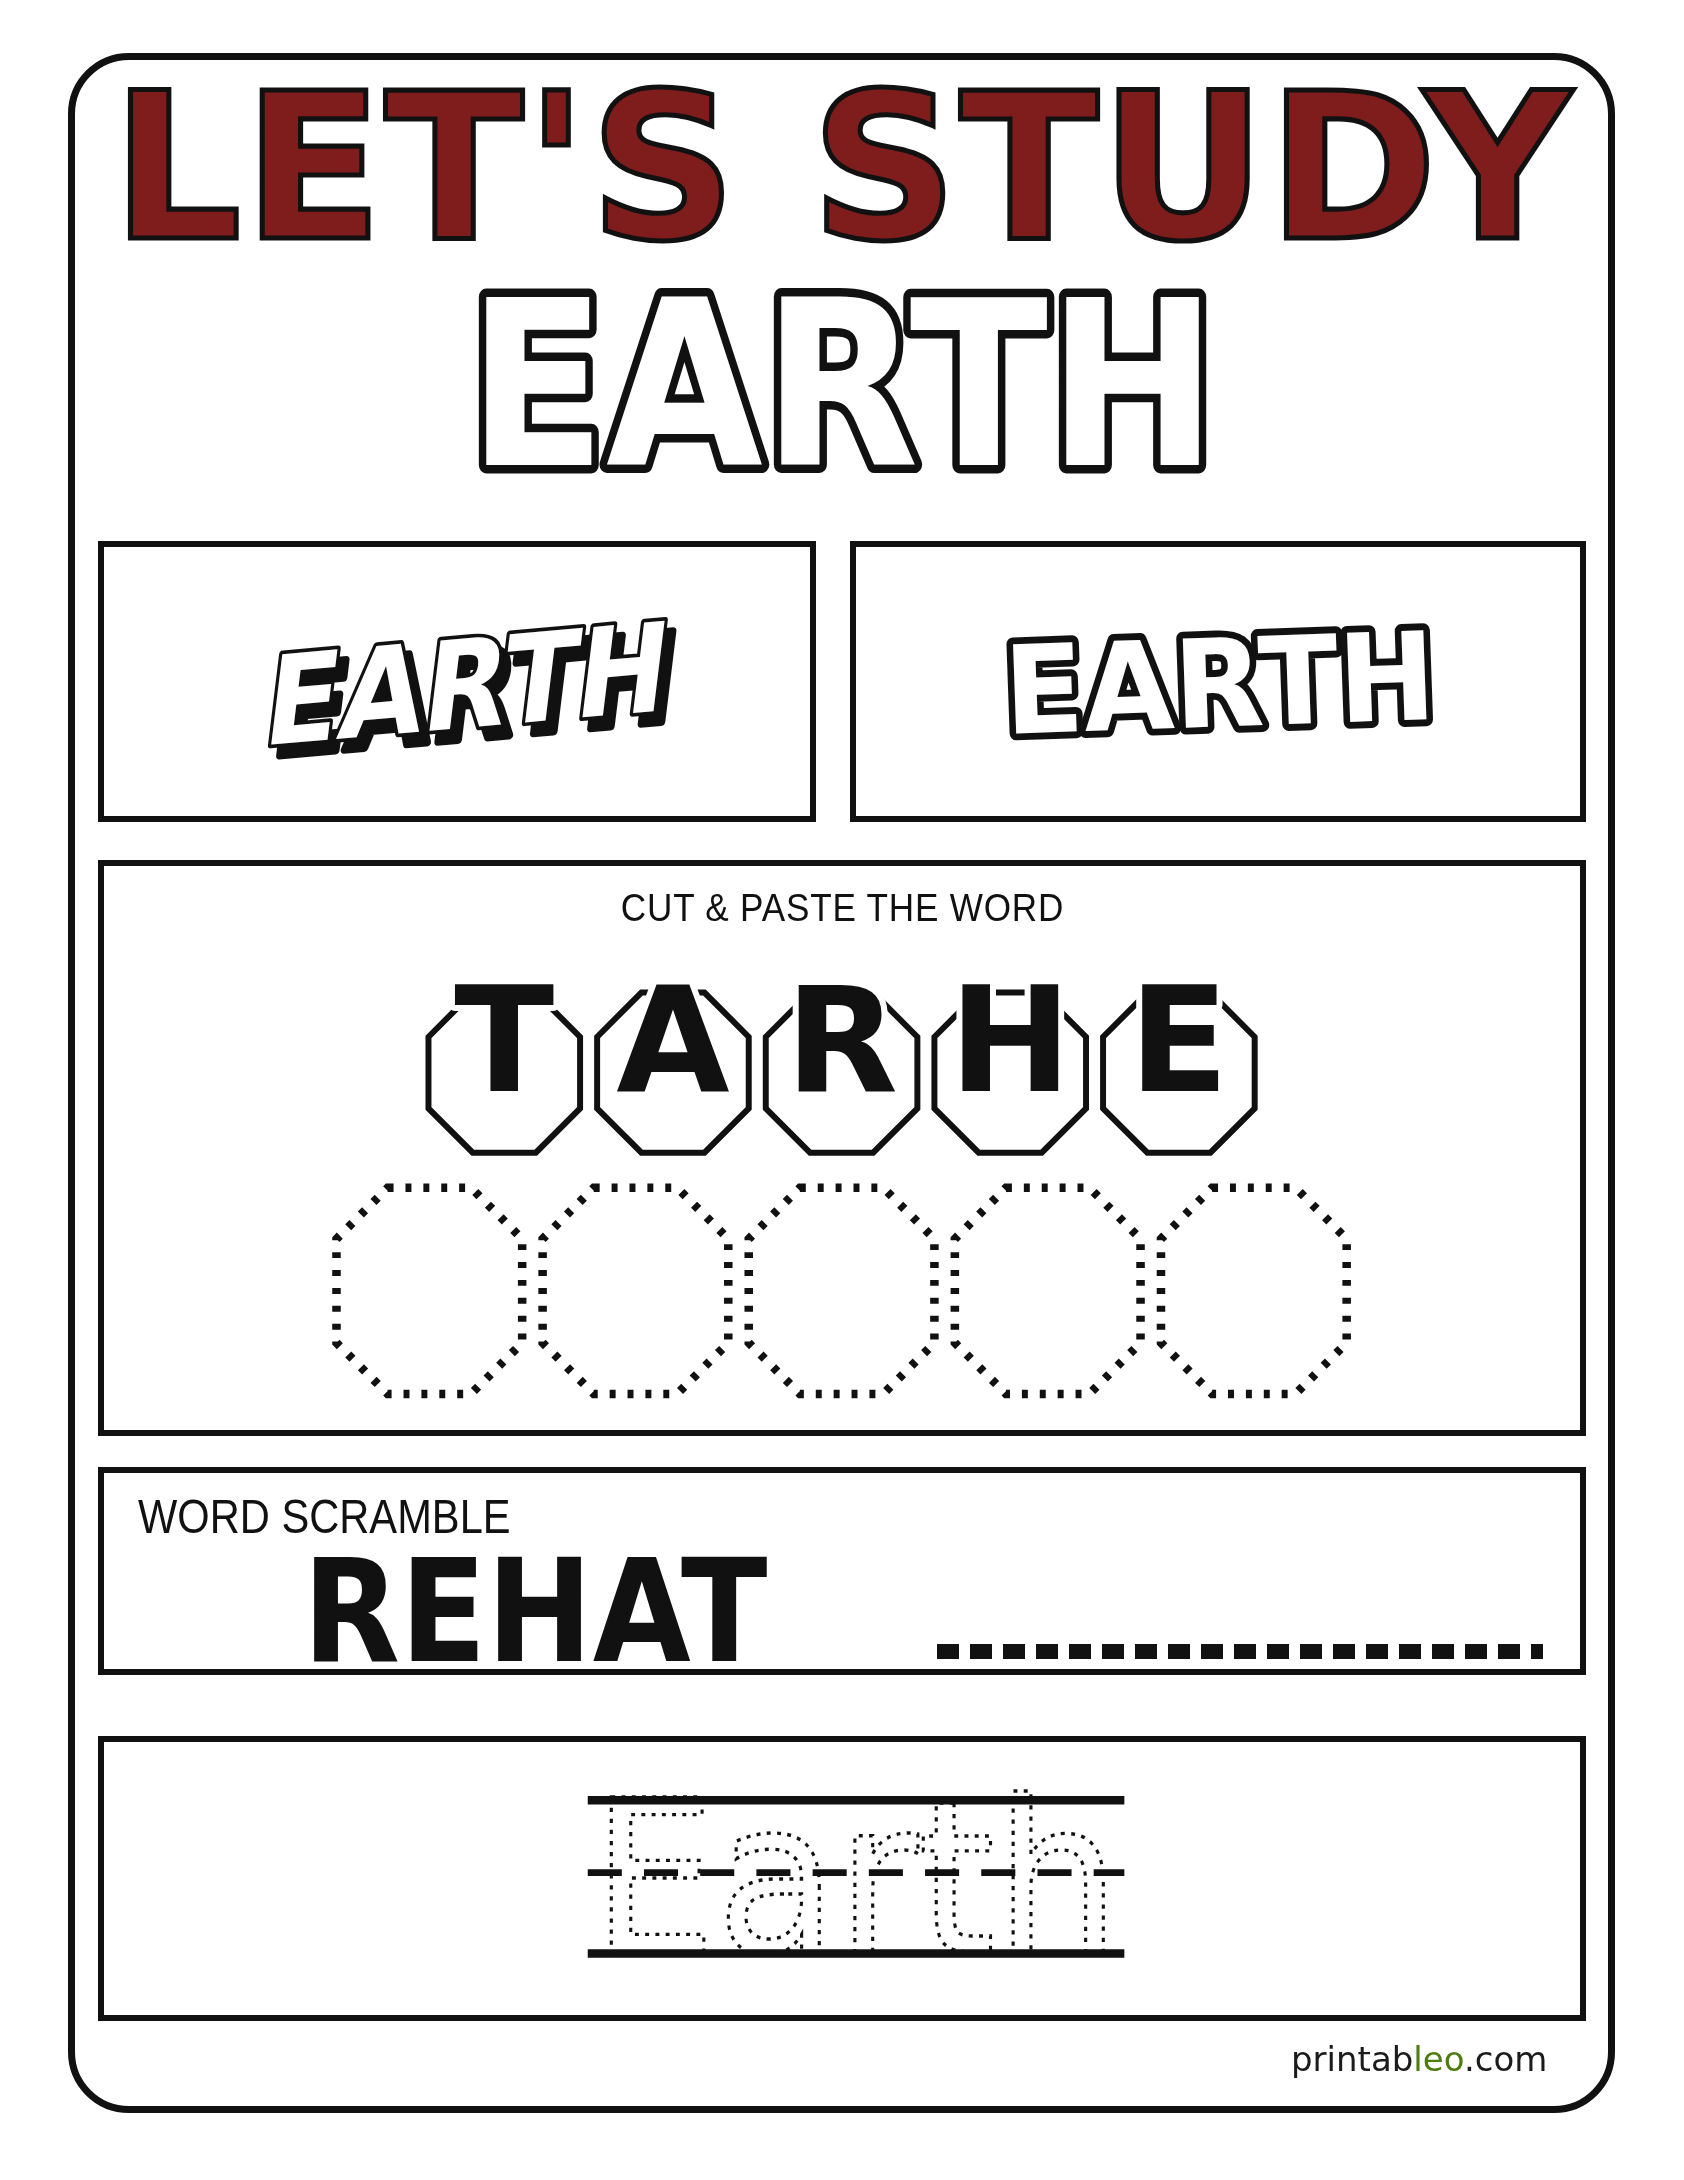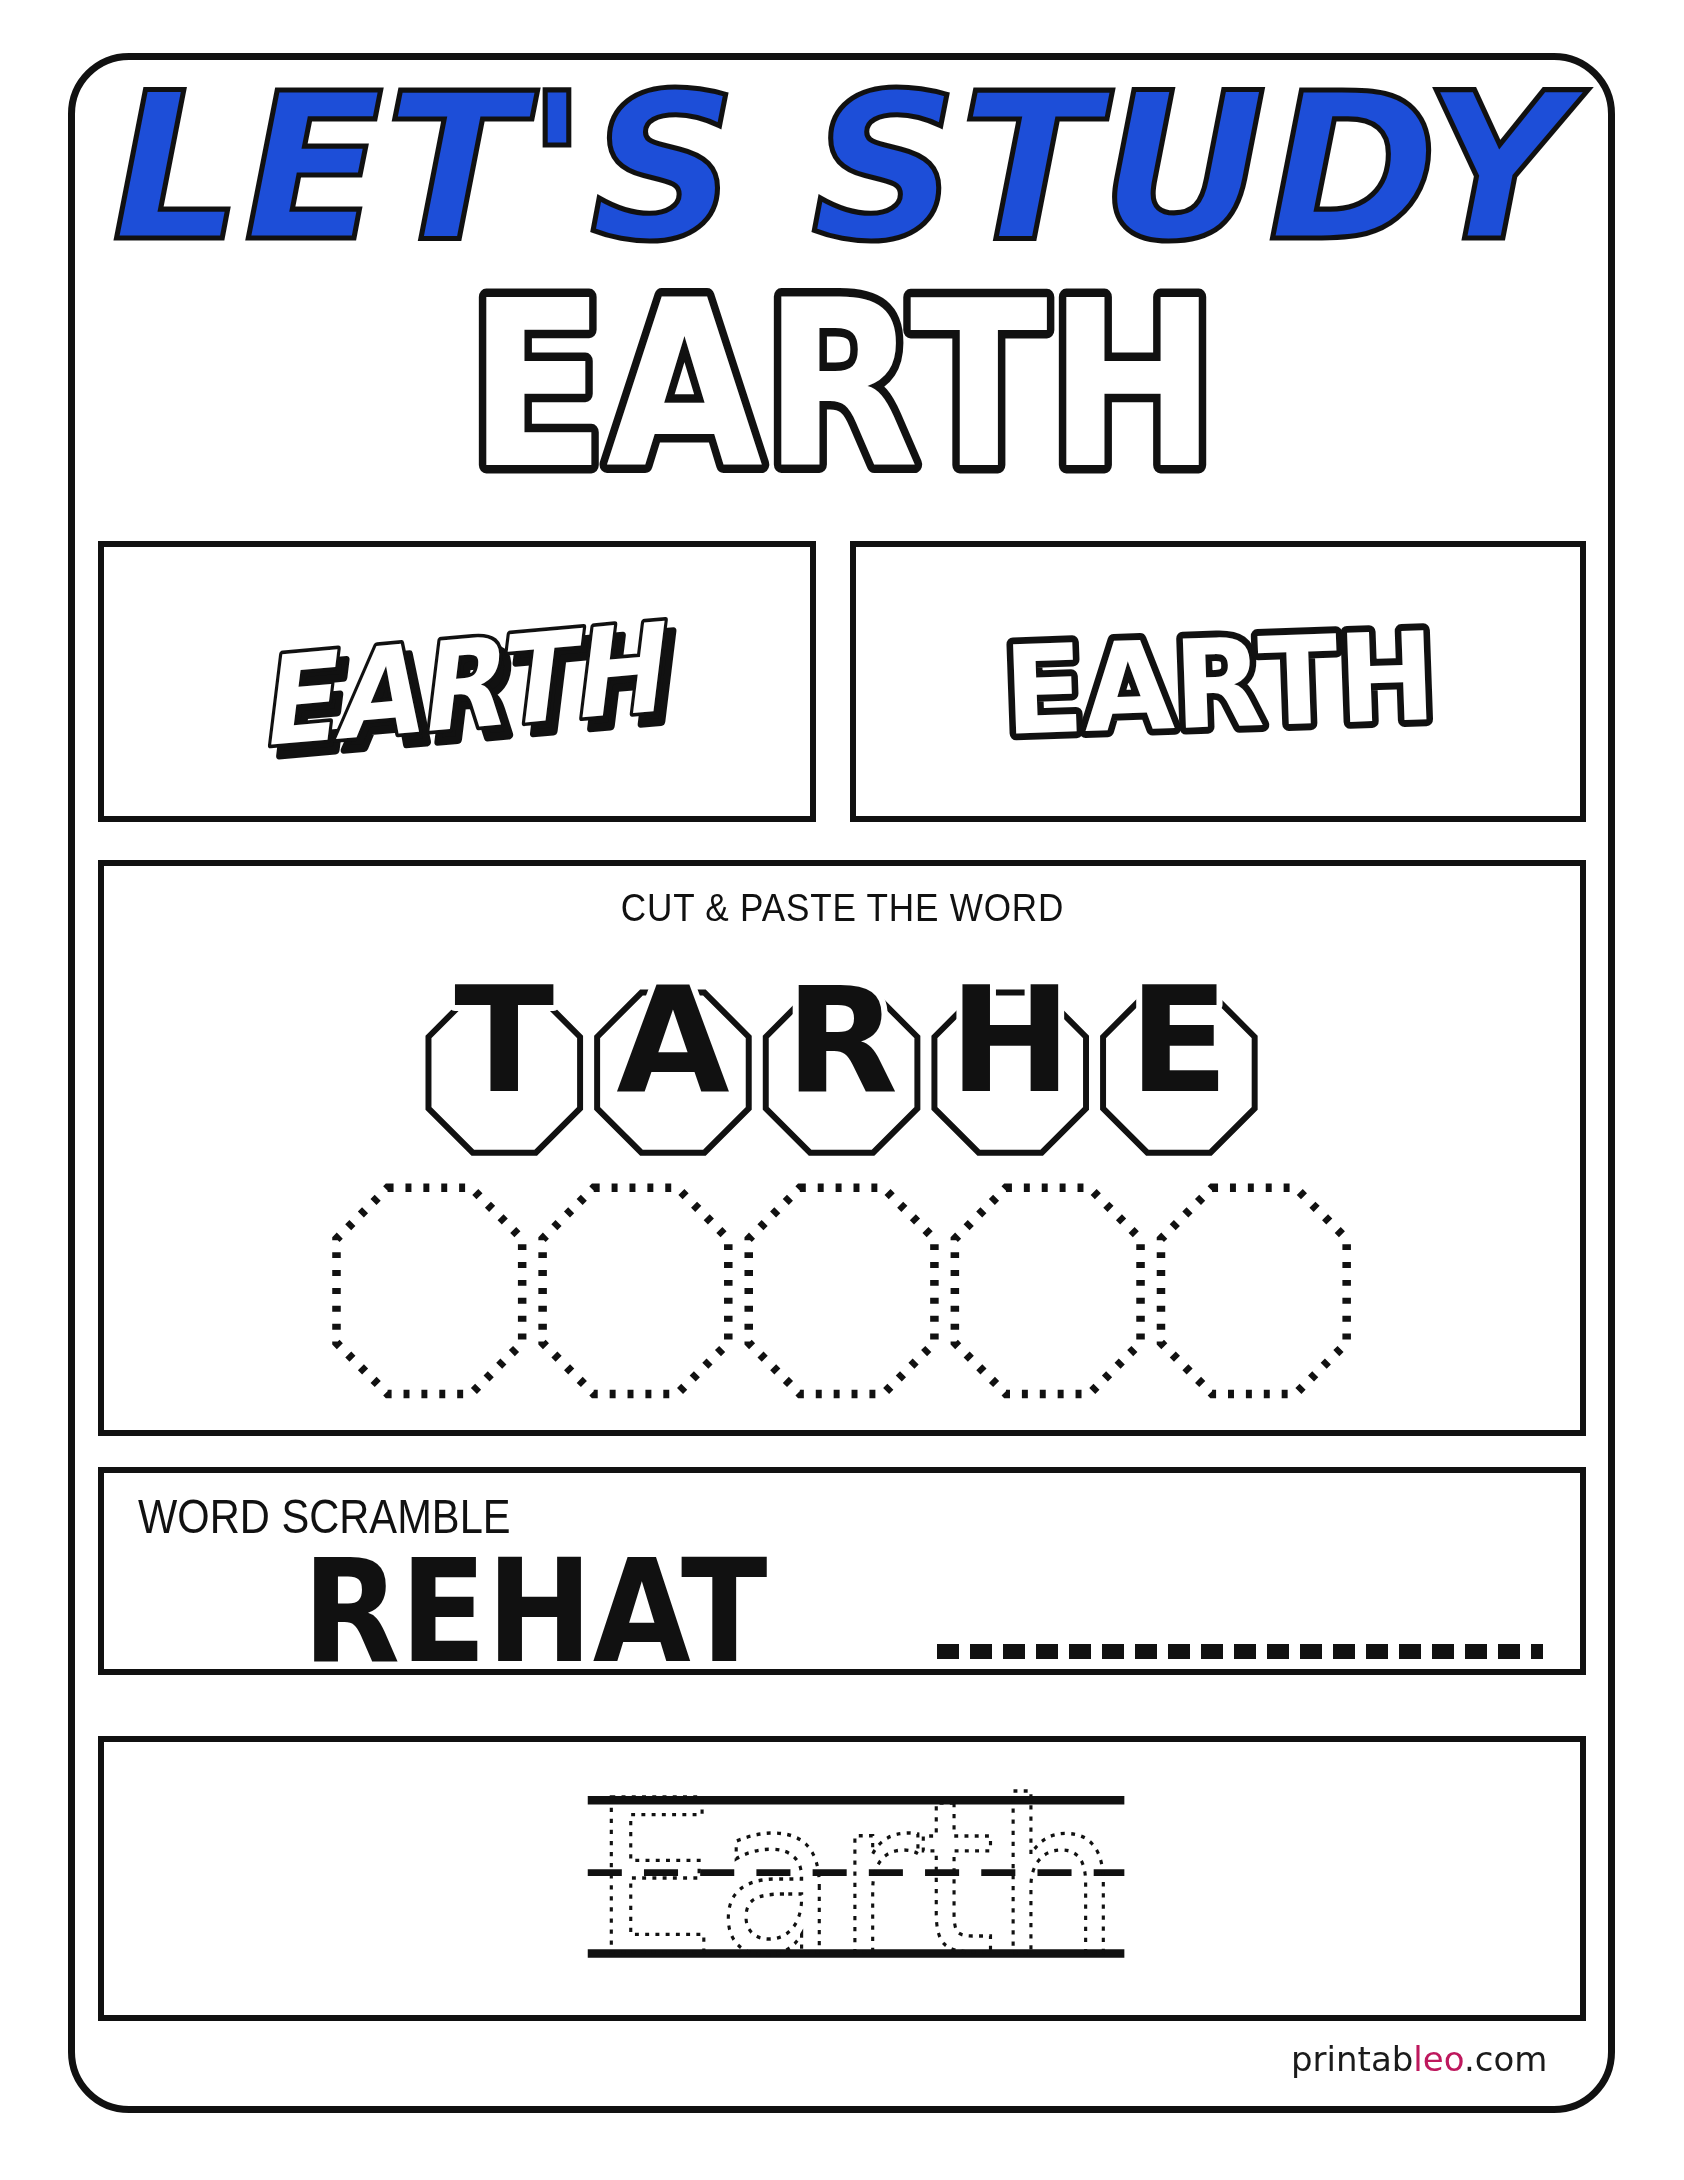--- a/index.html
+++ b/index.html
@@ -7,21 +7,21 @@
     position:relative;width:1685px;height:2181px;background:#ffffff;overflow:hidden;
     font-family:"DejaVu Sans",sans-serif;color:#111;
   }
   .outer-border{
     position:absolute;left:68px;top:53px;width:1547px;height:2060px;
     border:7.7px solid #111;border-radius:61px;box-sizing:border-box;
   }
   .title{
     position:absolute;left:0;top:66px;width:100%;margin:0;text-align:center;
     font-size:204px;line-height:1.0;font-weight:bold;letter-spacing:1.7px;
-    color:#1d4ed8;-webkit-text-stroke:5.1px #111;white-space:nowrap;font-style:italic;
+    color:#7f1d1d;-webkit-text-stroke:5.1px #111;white-space:nowrap;
   }
   .subtitle-svg{position:absolute;left:0;top:273px;width:1685px;height:239px;}
   .style-box{position:absolute;border:6.8px solid #111;box-sizing:border-box;background:#fff;}
   .box1{left:98px;top:541px;width:718px;height:281px;}
   .box2{left:850px;top:541px;width:736px;height:281px;}
   .style-box svg{position:absolute;left:0;top:0;width:100%;height:100%;}
   .section{position:absolute;border:6.8px solid #111;box-sizing:border-box;background:#fff;}
   .cutpaste-box{left:98px;top:860px;width:1488px;height:576px;}
   .scramble-box{left:98px;top:1467px;width:1488px;height:208px;}
   .trace-box{left:98px;top:1736px;width:1488px;height:285px;}
@@ -122,17 +122,17 @@
 
   <div class="section trace-box"></div>
   <svg class="trace-svg" viewBox="0 0 1747 334">
     <line x1="575" y1="75" x2="1205" y2="75" stroke="#111111" stroke-width="10"></line>
     <line x1="575" y1="160" x2="1205" y2="160" stroke="#111111" stroke-width="8" stroke-dasharray="40 26"></line>
     <line x1="575" y1="255" x2="1205" y2="255" stroke="#111111" stroke-width="10"></line>
     <text x="890" y="253" text-anchor="middle" font-family="DejaVu Sans, sans-serif" font-size="250" textLength="620" lengthAdjust="spacingAndGlyphs" fill="none" stroke="#111111" stroke-width="4" stroke-dasharray="5 8">Earth</text>
   </svg>
 
   <div class="footer">
-    <span>printab</span><span class="red" style="color: #be185d;">leo</span><span>.com</span>
+    <span>printab</span><span class="red" style="color: #4d7c0f;">leo</span><span>.com</span>
   </div>
 
 </div>
 
 
 </body></html>

